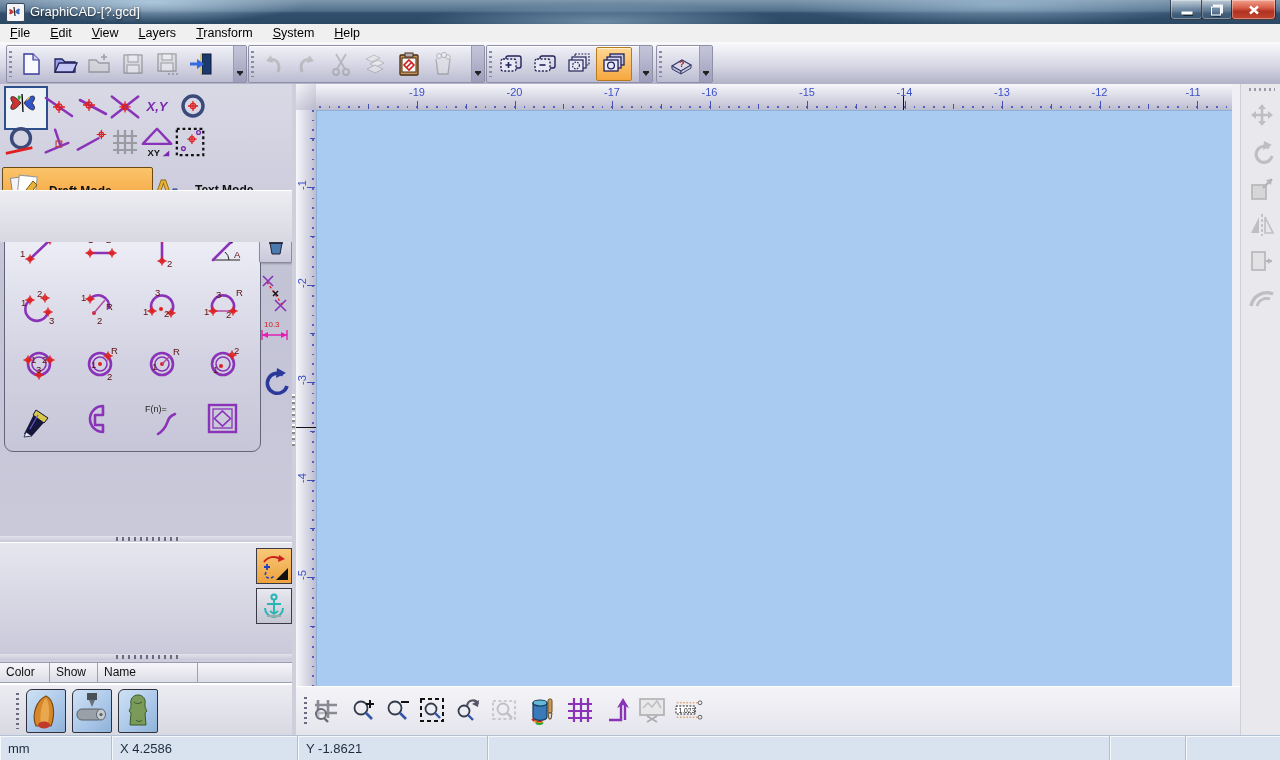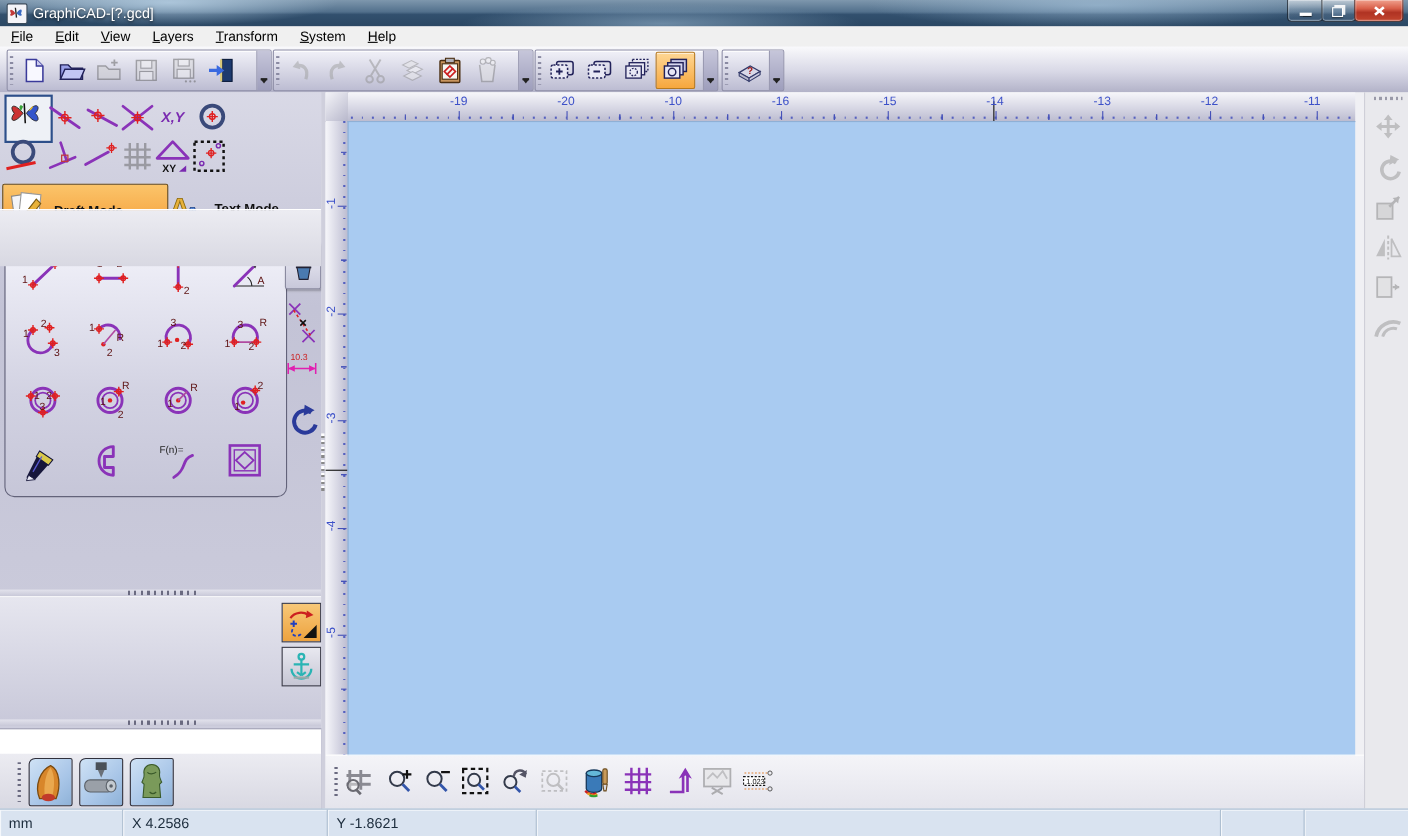--- a/index.html
+++ b/index.html
@@ -702,20 +702,26 @@
               <path d="M13 22 l-4 -3 M13 22 l4 -3"></path>
             </g>
             <path d="M6 24 h14" stroke="#9aa" stroke-width="2"></path>
           </svg>
       </div>
     </div>
 
     <div class="hsplit abs" style="top:570px;"></div>
 
     <div id="layers" class="abs">
+      <div id="layers-header">
+        <div class="lh" style="width:50px;">Color</div>
+        <div class="lh" style="width:48px;">Show</div>
+        <div class="lh" style="width:100px;">Name</div>
+        <div class="lh" style="flex:1;border-right:none;"></div>
+      </div>
       <div id="layer-row">
         <div style="width:50px;">
             <div id="swatch"></div>
           </div>
         <div style="width:48px;display:flex;justify-content:center;">
           <svg width="20" height="16" viewBox="0 0 20 16">
               <path d="M2 9 Q10 1 18 9 Q10 15 2 9 Z" fill="#fff" stroke="#333" stroke-width="1.1"></path>
               <path d="M4 6 L2 4 M8 4.5 L7 2 M13 4.5 L14 2 M16 6 L18 4" stroke="#333" stroke-width="1"></path>
               <circle cx="10" cy="9" r="3.4" fill="#2a7a9a"></circle>
               <circle cx="10" cy="9" r="1.5" fill="#000"></circle>
@@ -762,21 +768,21 @@
       <div id="hdots"></div>
       <div id="hcursor"></div>
     <span class="hlabel" style="left: 101px;">-19</span>
         <div class="htick" style="left: 101px;"></div>
         <div class="htick2" style="left: 52.25px;"></div>
         <div class="htick2" style="left: 149.75px;"></div>
         <span class="hlabel" style="left: 198.5px;">-20</span>
         <div class="htick" style="left: 198.5px;"></div>
         <div class="htick2" style="left: 149.75px;"></div>
         <div class="htick2" style="left: 247.25px;"></div>
-        <span class="hlabel" style="left: 296px;">-10</span>
+        <span class="hlabel" style="left: 296px;">-17</span>
         <div class="htick" style="left: 296px;"></div>
         <div class="htick2" style="left: 247.25px;"></div>
         <div class="htick2" style="left: 344.75px;"></div>
         <span class="hlabel" style="left: 393.5px;">-16</span>
         <div class="htick" style="left: 393.5px;"></div>
         <div class="htick2" style="left: 344.75px;"></div>
         <div class="htick2" style="left: 442.25px;"></div>
         <span class="hlabel" style="left: 491px;">-15</span>
         <div class="htick" style="left: 491px;"></div>
         <div class="htick2" style="left: 442.25px;"></div>

